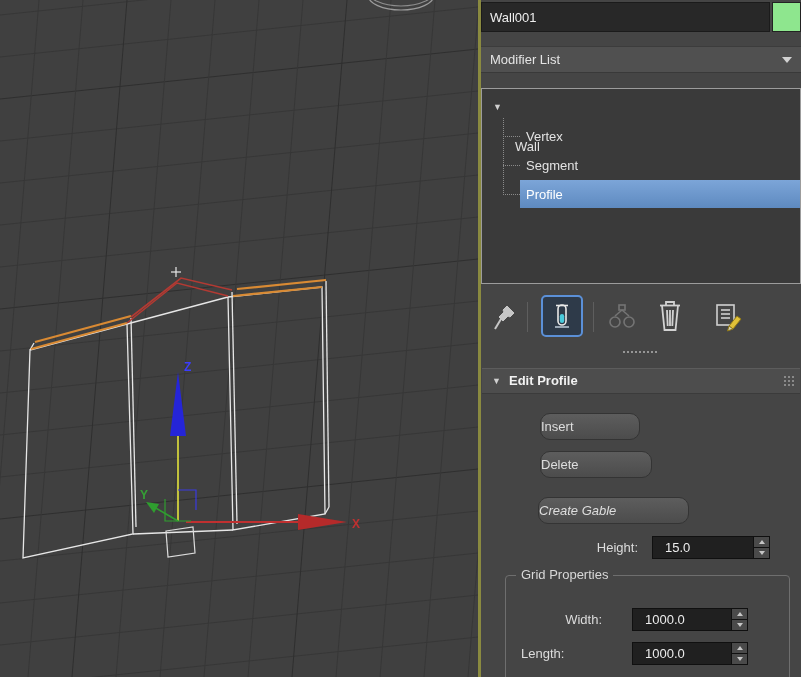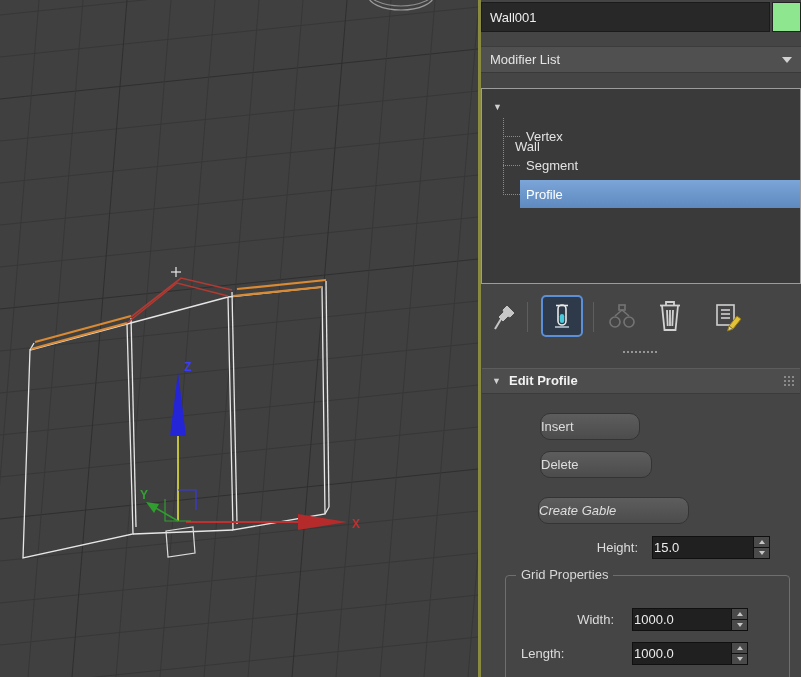--- a/index.html
+++ b/index.html
@@ -46,29 +46,29 @@
       box-shadow:4px 0 #8a8a8a,8px 0 #8a8a8a,0 4px #8a8a8a,4px 4px #8a8a8a,8px 4px #8a8a8a,0 8px #8a8a8a,4px 8px #8a8a8a,8px 8px #8a8a8a;}
 
   .btn{position:absolute;background:linear-gradient(#5d5d5d,#4c4c4c);border:1px solid #343434;border-radius:10px;
       color:#dedede;text-align:left;line-height:25px;height:27px;box-sizing:border-box;font-size:13px;cursor:pointer;}
   #btn-insert{left:59px;top:413px;width:100px;}
   #btn-delete{left:59px;top:451px;width:112px;}
   #btn-gable{left:57px;top:497px;width:151px;font-style:italic;}
 
   .lbl{position:absolute;color:#dcdcdc;font-size:13px;}
   #lbl-height{left:60px;top:540px;width:97px;text-align:right;}
-  #lbl-width{left:44px;top:612px;width:89px;text-align:right;}
+  #lbl-width{left:32px;top:612px;width:89px;text-align:right;}
   #lbl-length{left:40px;top:646px;width:89px;text-align:left;}
 
   .spin{position:absolute;height:23px;display:flex;background:#202020;border:1px solid #101010;box-sizing:border-box;}
   #spin-height{left:171px;top:536px;width:118px;}
   #spin-width{left:151px;top:608px;width:116px;}
   #spin-length{left:151px;top:642px;width:116px;}
   .spin input{flex:1;min-width:0;background:transparent;border:none;color:#ececec;
-      font:13px "Liberation Sans","DejaVu Sans",sans-serif;padding:0 1px;outline:none;}
+      font:13px "Liberation Sans","DejaVu Sans",sans-serif;padding:0 12px;outline:none;}
   .spin .btns{width:15px;display:flex;flex-direction:column;border-left:1px solid #101010;}
   .spin .sb{flex:1;background:#4a4a4a;display:flex;align-items:center;justify-content:center;cursor:pointer;}
   .spin .sb + .sb{border-top:1px solid #101010;}
   .tri-up{width:0;height:0;border-left:3.5px solid transparent;border-right:3.5px solid transparent;border-bottom:4.5px solid #c6c6c6;}
   .tri-down{width:0;height:0;border-left:3.5px solid transparent;border-right:3.5px solid transparent;border-top:4.5px solid #c6c6c6;}
 
   .fieldset{position:absolute;left:24px;top:575px;width:285px;height:130px;border:1px solid #6e6e6e;border-radius:4px;box-sizing:border-box;}
   .fieldset .legend{position:absolute;left:10px;top:-9px;background:#454545;padding:0 5px;color:#d8d8d8;font-size:13px;}
 
   svg text{font-family:"Liberation Sans","DejaVu Sans",sans-serif;}

